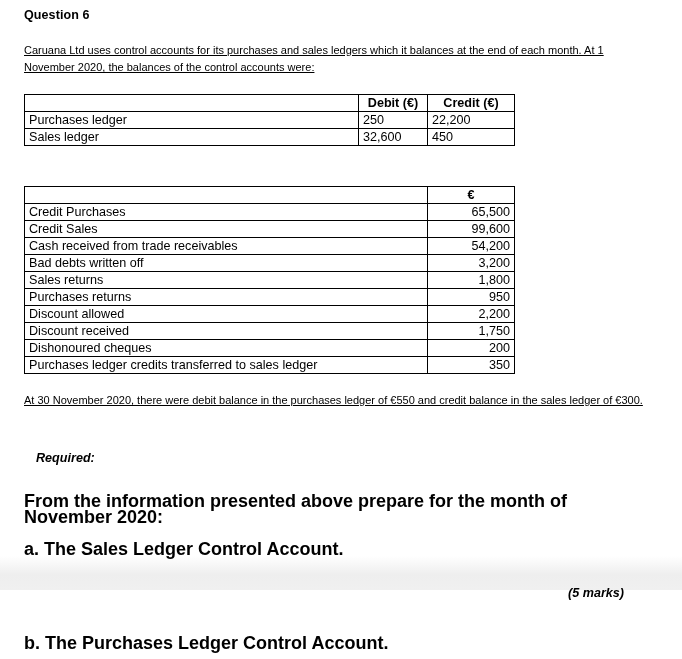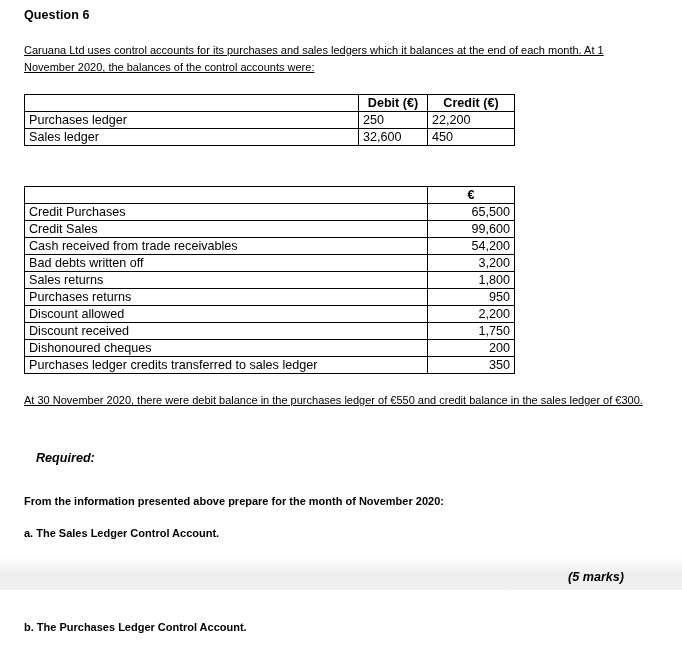--- a/index.html
+++ b/index.html
@@ -98,21 +98,21 @@
   #transactions-table tbody td.num { text-align: right; }
   #transactions-table tbody td.lbl { text-align: left; }
 
   .req-label {
     font-size: 12.6px;
     font-weight: bold;
     font-style: italic;
     margin: 12px;
   }
   .bold-line {
-    font-size: 11px;
+    font-size: 18px;
     font-weight: bold;
     margin: 0;
     line-height: 16px;
   }
   .marks {
     font-size: 12.6px;
     font-weight: bold;
     font-style: italic;
     text-align: right;
     margin: 16px;

